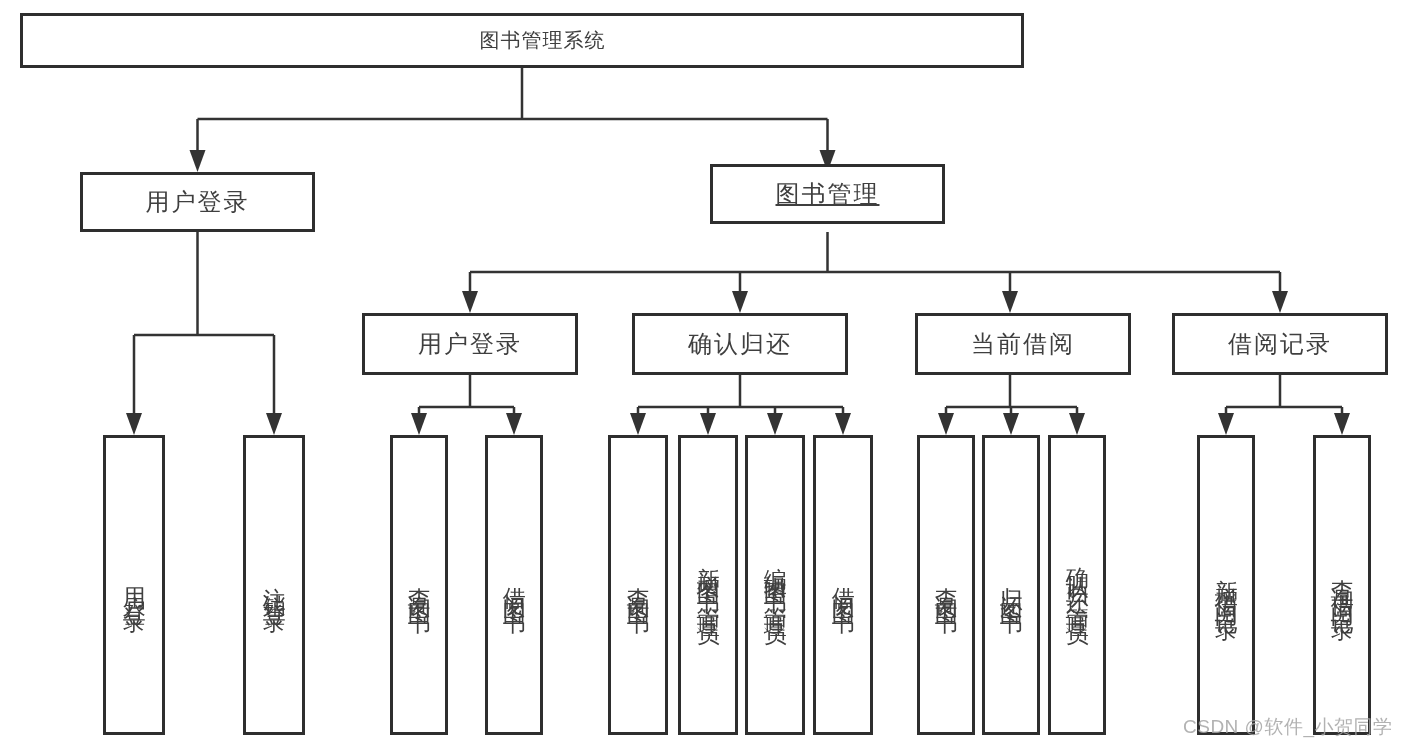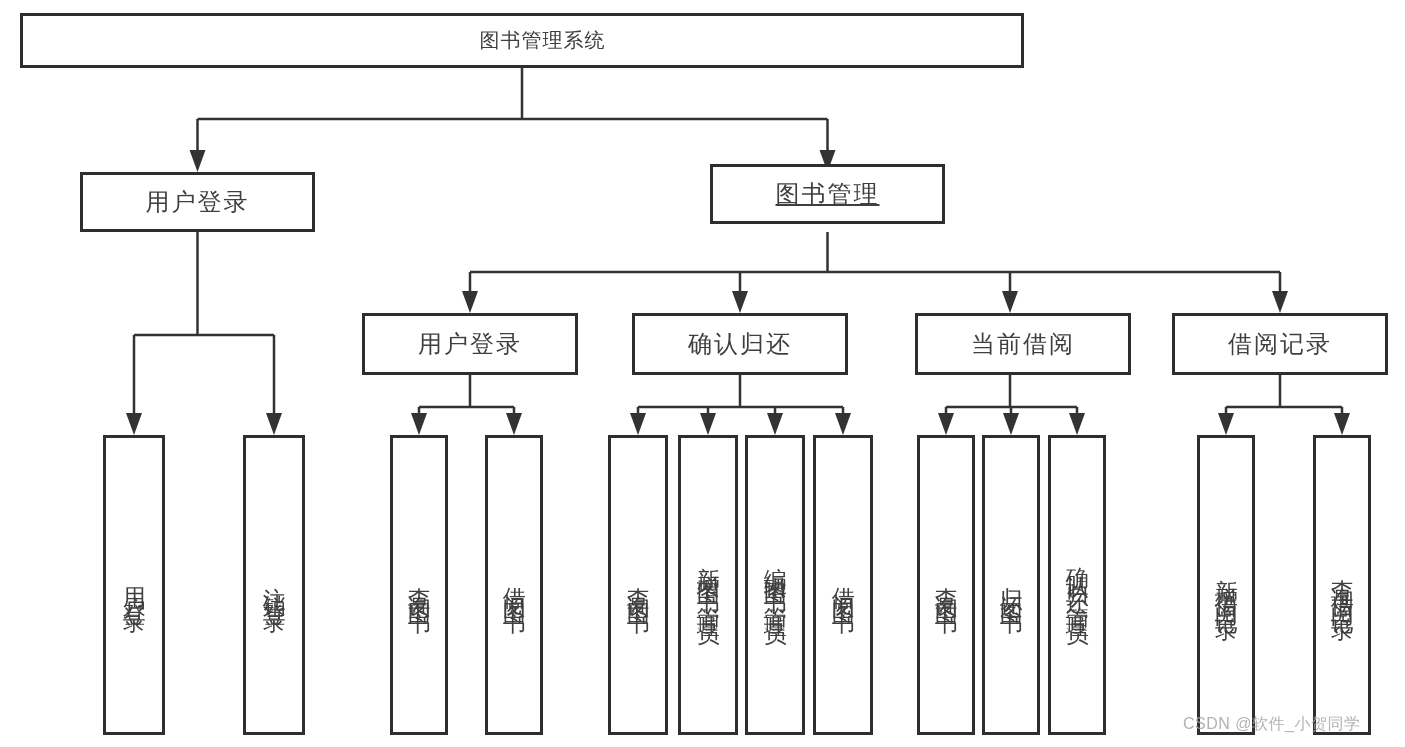--- a/index.html
+++ b/index.html
@@ -32,21 +32,21 @@
   .box.leaf span {
     writing-mode: vertical-rl;
     font-size: 23px;
     letter-spacing: 8px;
     line-height: 1.1;
   }
   .watermark {
     position: absolute;
     left: 1183px;
     top: 714px;
-    font-size: 16px;
+    font-size: 19px;
     color: rgba(165,165,165,0.85);
     white-space: nowrap;
     z-index: 5;
     letter-spacing: 0.5px;
   }
 </style>
 </head>
 <body>
 
 <div class="stage">

